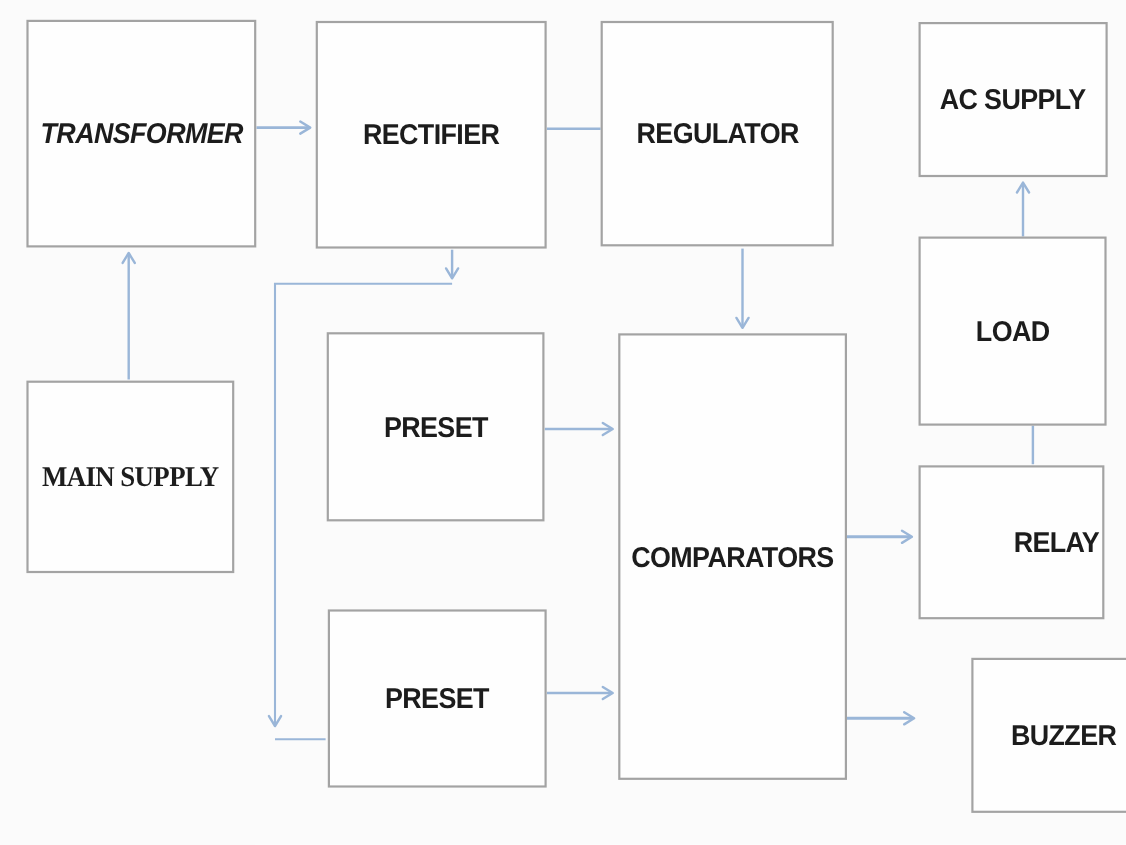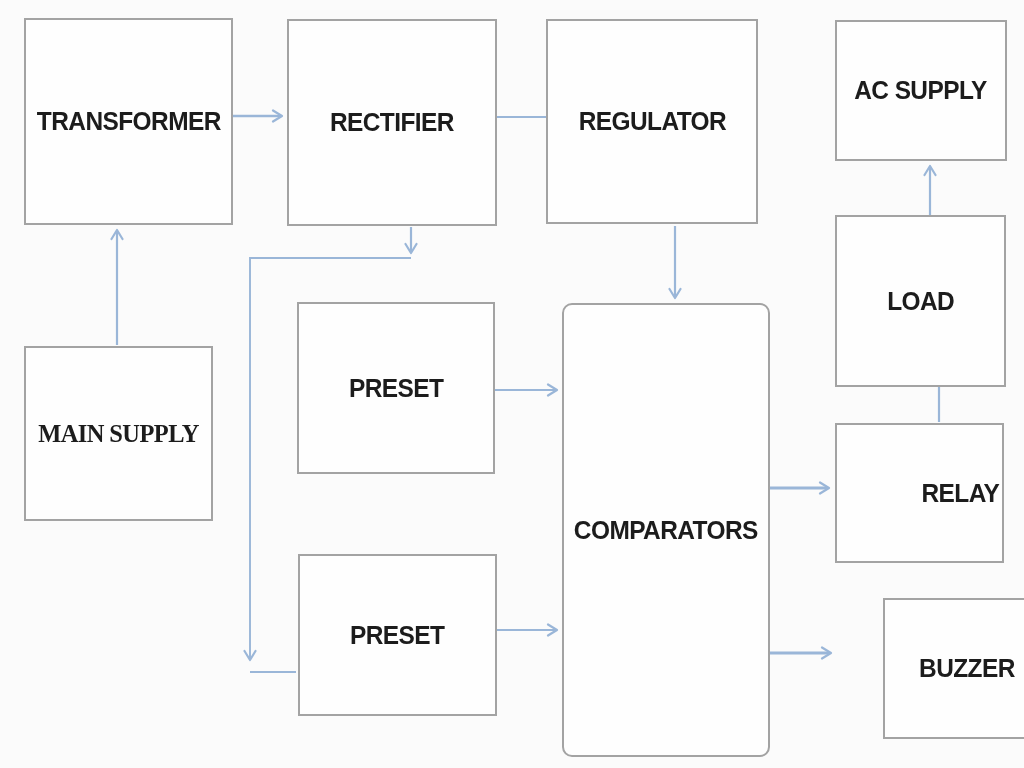--- a/index.html
+++ b/index.html
@@ -34,28 +34,28 @@
   }
   .node .label {
     font-weight: 700;
     font-size: 26px;
     letter-spacing: -0.6px;
     color: #1c1c1c;
     white-space: nowrap;
     transform: scaleX(0.94);
   }
   
-  .n-transformer { left: 24px;  top: 18px;  width: 209px; height: 207px; }
+  .n-transformer { left: 24px;  top: 18px;  width: 209px; height: 207px; font-style: italic; }
   .n-rectifier   { left: 287px; top: 19px;  width: 210px; height: 207px; }
   .n-regulator   { left: 546px; top: 19px;  width: 212px; height: 205px; }
   .n-ac-supply   { left: 835px; top: 20px;  width: 172px; height: 141px; }
   .n-main-supply { left: 24px;  top: 346px; width: 189px; height: 175px; font-family: Liberation Serif, serif; }
   .n-preset-upper{ left: 297px; top: 302px; width: 198px; height: 172px; }
   .n-preset-lower{ left: 298px; top: 554px; width: 199px; height: 162px; }
-  .n-comparators { left: 562px; top: 303px; width: 208px; height: 454px; border-radius: 10px; }
+  .n-comparators { left: 562px; top: 303px; width: 208px; height: 406px; }
   .n-load        { left: 835px; top: 215px; width: 171px; height: 172px; }
   .n-relay       { left: 835px; top: 423px; width: 169px; height: 140px; justify-content: flex-end; }
   .n-buzzer      { left: 837px; top: 598px; width: 168px; height: 141px; margin-left: 46px; }
 </style>
 </head>
 <body>
 
 <div class="stage">
 
   <svg class="edge-layer" viewBox="0 0 1024 768" xmlns="http://www.w3.org/2000/svg">

